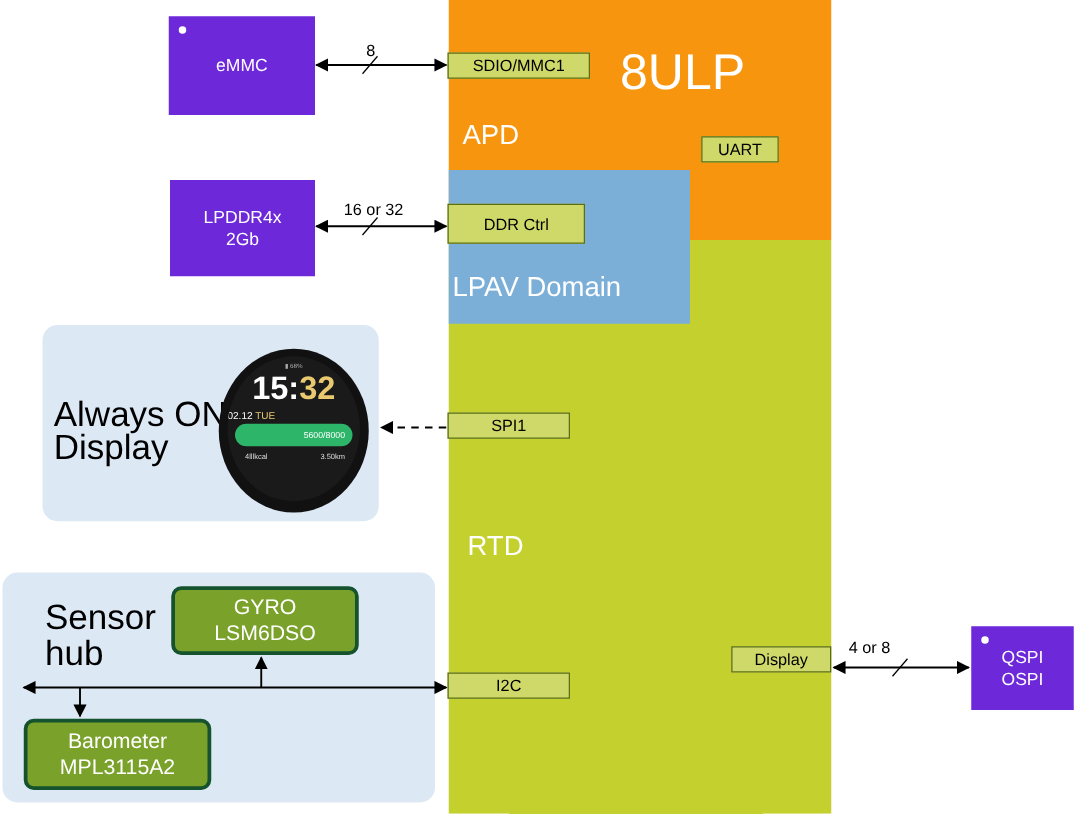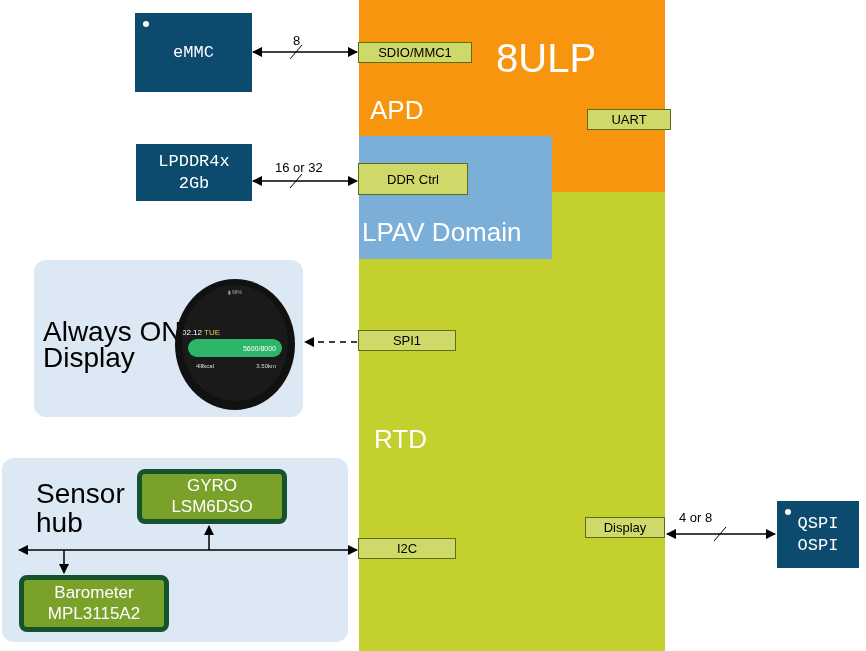--- a/index.html
+++ b/index.html
@@ -4,35 +4,35 @@
 <style>
   * { box-sizing: border-box; margin: 0; padding: 0; }
   html, body { width: 866px; height: 651px; background: #ffffff; overflow: hidden; }
   body { position: relative; font-family: "Liberation Sans", sans-serif; }
   .abs { position: absolute; }
 
   
   .apd { left: 359px; top: 0; width: 306px; height: 192px; background: #f7950f; }
   .rtd { left: 359px; top: 192px; width: 306px; height: 459px; background: #c4d02e; }
   .lpav { left: 359px; top: 136px; width: 193px; height: 123px; background: #7bafd8; }
-  .domain-label { color: #ffffff; font-size: 26px; }
+  .domain-label { color: #ffffff; font-size: 22px; }
   .soc-title { color: #ffffff; font-size: 40px; }
 
   
   .port { background: #cfd96a; border: 1.5px solid #5a6e14; font-size: 13px; color: #000; display: flex; align-items: center; justify-content: center; height: 21px; }
 
   
-  .chip { background: #0c4a6e; color: #ffffff; display: flex; flex-direction: column; align-items: center; justify-content: center; text-align: center; font-size: 17px; line-height: 1.25; font-family: Liberation Mono, monospace; }
+  .chip { background: #6d28d9; color: #ffffff; display: flex; flex-direction: column; align-items: center; justify-content: center; text-align: center; font-size: 14px; line-height: 1.25; }
   .chip-dot { width: 6px; height: 6px; border-radius: 50%; background: #fff; position: absolute; left: 8px; top: 8px; }
 
   
   .panel { background: #dde8f5; border-radius: 12px; }
   .panel-label { font-size: 28px; color: #000; line-height: 1.25; }
 
-  .sensor { background: #7aa12a; border: 5px solid #14532d; border-radius: 8px; color: #ffffff; font-size: 17px; display: flex; flex-direction: column; align-items: center; justify-content: center; line-height: 1.2; text-align: center; }
+  .sensor { background: #7aa12a; border: 3px solid #14532d; border-radius: 8px; color: #ffffff; font-size: 17px; display: flex; flex-direction: column; align-items: center; justify-content: center; line-height: 1.2; text-align: center; }
 
   .bus-label { font-size: 13px; color: #000; }
 
   svg.lines { position: absolute; left: 0; top: 0; width: 866px; height: 651px; pointer-events: none; }
 
   
   .watch-body { left: 175px; top: 279px; width: 120px; height: 131px; border-radius: 50%; background: #111; }
   .watch-face { left: 182px; top: 285px; width: 106px; height: 116px; border-radius: 50%; background: #1a1a1a; overflow: hidden; }
   .w-time { color: #fff; font-size: 26px; font-weight: bold; left: 0; width: 106px; top: 10px; text-align: center; }
   .w-time .min { color: #e9c970; }
@@ -48,51 +48,52 @@
 <div class="abs apd"></div>
 <div class="abs rtd"></div>
 <div class="abs lpav"></div>
 
 <div class="abs soc-title" style="left:496px; top:36px;">8ULP</div>
 <div class="abs domain-label" style="left:370px; top:95px;">APD</div>
 <div class="abs domain-label" style="left:362px; top:217px;">LPAV Domain</div>
 <div class="abs domain-label" style="left:374px; top:424px;">RTD</div>
 
 <div class="abs port" style="left:358px; top:42px; width:114px;">SDIO/MMC1</div>
-<div class="abs port" style="left:587px; top:109px; width:84px;">UART</div>
+<div class="abs port" style="left:561px; top:109px; width:62px;">UART</div>
 <div class="abs port" style="left:358px; top:163px; width:110px; height:32px;">DDR Ctrl</div>
 <div class="abs port" style="left:358px; top:330px; width:98px;">SPI1</div>
 <div class="abs port" style="left:358px; top:538px; width:98px;">I2C</div>
 <div class="abs port" style="left:585px; top:517px; width:80px;">Display</div>
 
 <div class="abs chip" style="left:135px; top:13px; width:117px; height:79px;">
   <span class="chip-dot"></span>
   <span>eMMC</span>
 </div>
-<div class="abs chip" style="left:136px; top:144px; width:116px; height:57px;">
+<div class="abs chip" style="left:136px; top:144px; width:116px; height:77px;">
   <span>LPDDR4x</span>
   <span>2Gb</span>
 </div>
 <div class="abs chip" style="left:777px; top:501px; width:82px; height:67px;">
   <span class="chip-dot"></span>
   <span>QSPI</span>
   <span>OSPI</span>
 </div>
 
 <div class="abs bus-label" style="left:293px; top:33px;">8</div>
 <div class="abs bus-label" style="left:275px; top:160px;">16 or 32</div>
 <div class="abs bus-label" style="left:679px; top:510px;">4 or 8</div>
 
 <div class="abs panel" style="left:34px; top:260px; width:269px; height:157px;"></div>
 <div class="abs panel-label" style="left:43px; top:314px;">Always  ON</div>
 <div class="abs panel-label" style="left:43px; top:340px;">Display</div>
 
 <div class="abs watch-body"></div>
 <div class="abs watch-face">
   <div class="abs w-battery">▮ 68%</div>
+  <div class="abs w-time"><span>15:</span><span class="min">32</span></div>
   <div class="abs w-date"><span>02.12</span> <span class="day">TUE</span></div>
   <div class="abs w-steps">
       <span>5600/8000</span>
     </div>
   <div class="abs w-stats">
       <span>4lllkcal</span>
       <span>3.50km</span>
     </div>
 </div>
 

